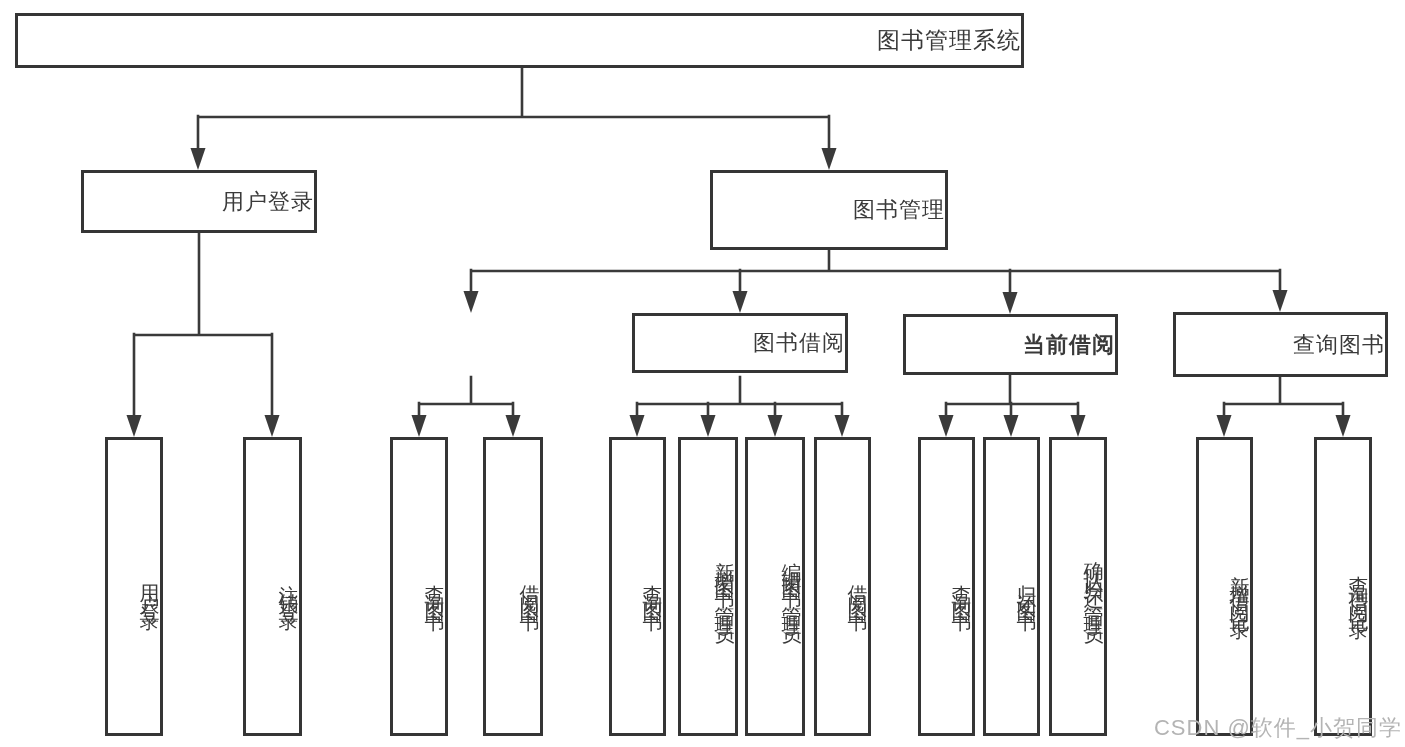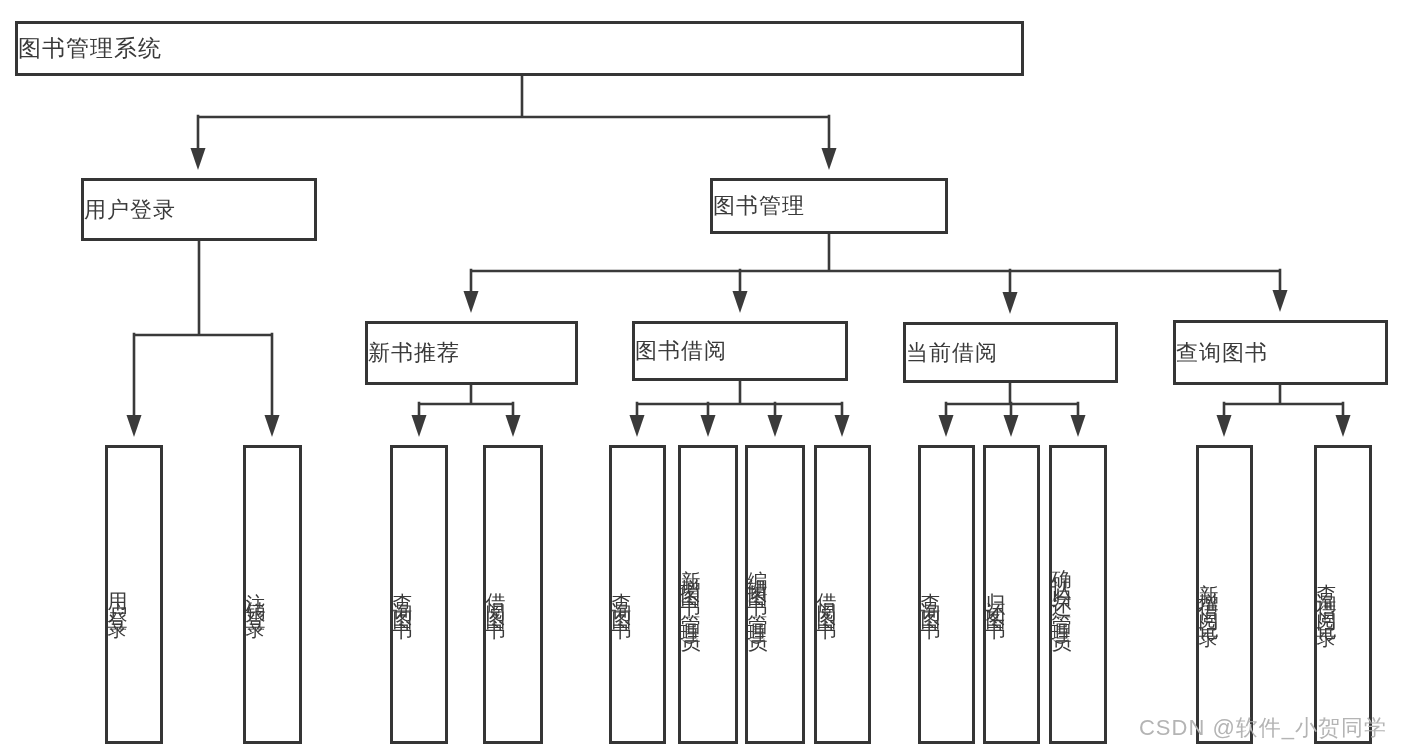--- a/index.html
+++ b/index.html
@@ -17,65 +17,64 @@
     width: 1405px; height: 747px;
     z-index: 0;
   }
   .node, .leaf {
     position: absolute;
     box-sizing: border-box;
     border: 3px solid #353535;
     background: #ffffff;
     display: flex;
     align-items: center;
-    justify-content: flex-start;
+    justify-content: flex-end;
     z-index: 1;
-    margin-top: 8px;
   }
   .node .lbl {
     font-size: 22px;
     color: #3a3a3a;
     letter-spacing: 1px;
     white-space: nowrap;
   }
   .node.root .lbl { font-size: 23px; }
   .leaf .lbl {
     writing-mode: vertical-rl;
     text-orientation: mixed;
     font-size: 20px;
     line-height: 1;
     letter-spacing: 9px;
     color: #3a3a3a;
   }
   
   .n-root   { left: 15px;   top: 13px;  width: 1009px; height: 55px; }
   .n-login  { left: 81px;   top: 170px; width: 236px;  height: 63px; }
-  .n-mgmt   { left: 710px;  top: 170px; width: 238px;  height: 56px; }
+  .n-mgmt   { left: 710px;  top: 170px; width: 238px;  height: 80px; }
   .n-rec    { left: 365px;  top: 313px; width: 213px;  height: 64px; }
   .n-borrow { left: 632px;  top: 313px; width: 216px;  height: 60px; }
-  .n-cur    { left: 903px;  top: 314px; width: 215px;  height: 61px; }
+  .n-cur    { left: 903px;  top: 314px; width: 215px;  height: 61px; font-weight: bold; }
   .n-recs   { left: 1173px; top: 312px; width: 215px;  height: 65px; }
   
   .leaf { top: 437px; height: 299px; }
   .lf-0  { left: 105px;  width: 58px; }
   .lf-1  { left: 243px;  width: 59px; }
   .lf-2  { left: 390px;  width: 58px; }
   .lf-3  { left: 483px;  width: 60px; }
   .lf-4  { left: 609px;  width: 57px; }
   .lf-5  { left: 678px;  width: 60px; }
   .lf-6  { left: 745px;  width: 60px; }
   .lf-7  { left: 814px;  width: 57px; }
   .lf-8  { left: 918px;  width: 57px; }
   .lf-9  { left: 983px;  width: 57px; }
   .lf-10 { left: 1049px; width: 58px; }
   .lf-11 { left: 1196px; width: 57px; }
   .lf-12 { left: 1314px; width: 58px; }
   .watermark {
     position: absolute;
-    right: 18px;
+    right: 3px;
     bottom: 4px;
     font-size: 22px;
     color: #b4b4b4;
     letter-spacing: 1px;
     z-index: 2;
     white-space: nowrap;
   }
 </style>
 </head>
 <body>
@@ -126,23 +125,20 @@
     <span class="lbl">图书管理系统</span>
   </div>
 
   <div class="node n-login">
     <span class="lbl">用户登录</span>
   </div>
   <div class="node n-mgmt">
     <span class="lbl">图书管理</span>
   </div>
 
-  <div class="node n-rec">
-    <span class="lbl">新书推荐</span>
-  </div>
   <div class="node n-borrow">
     <span class="lbl">图书借阅</span>
   </div>
   <div class="node n-cur">
     <span class="lbl">当前借阅</span>
   </div>
   <div class="node n-recs">
     <span class="lbl">查询图书</span>
   </div>
 

